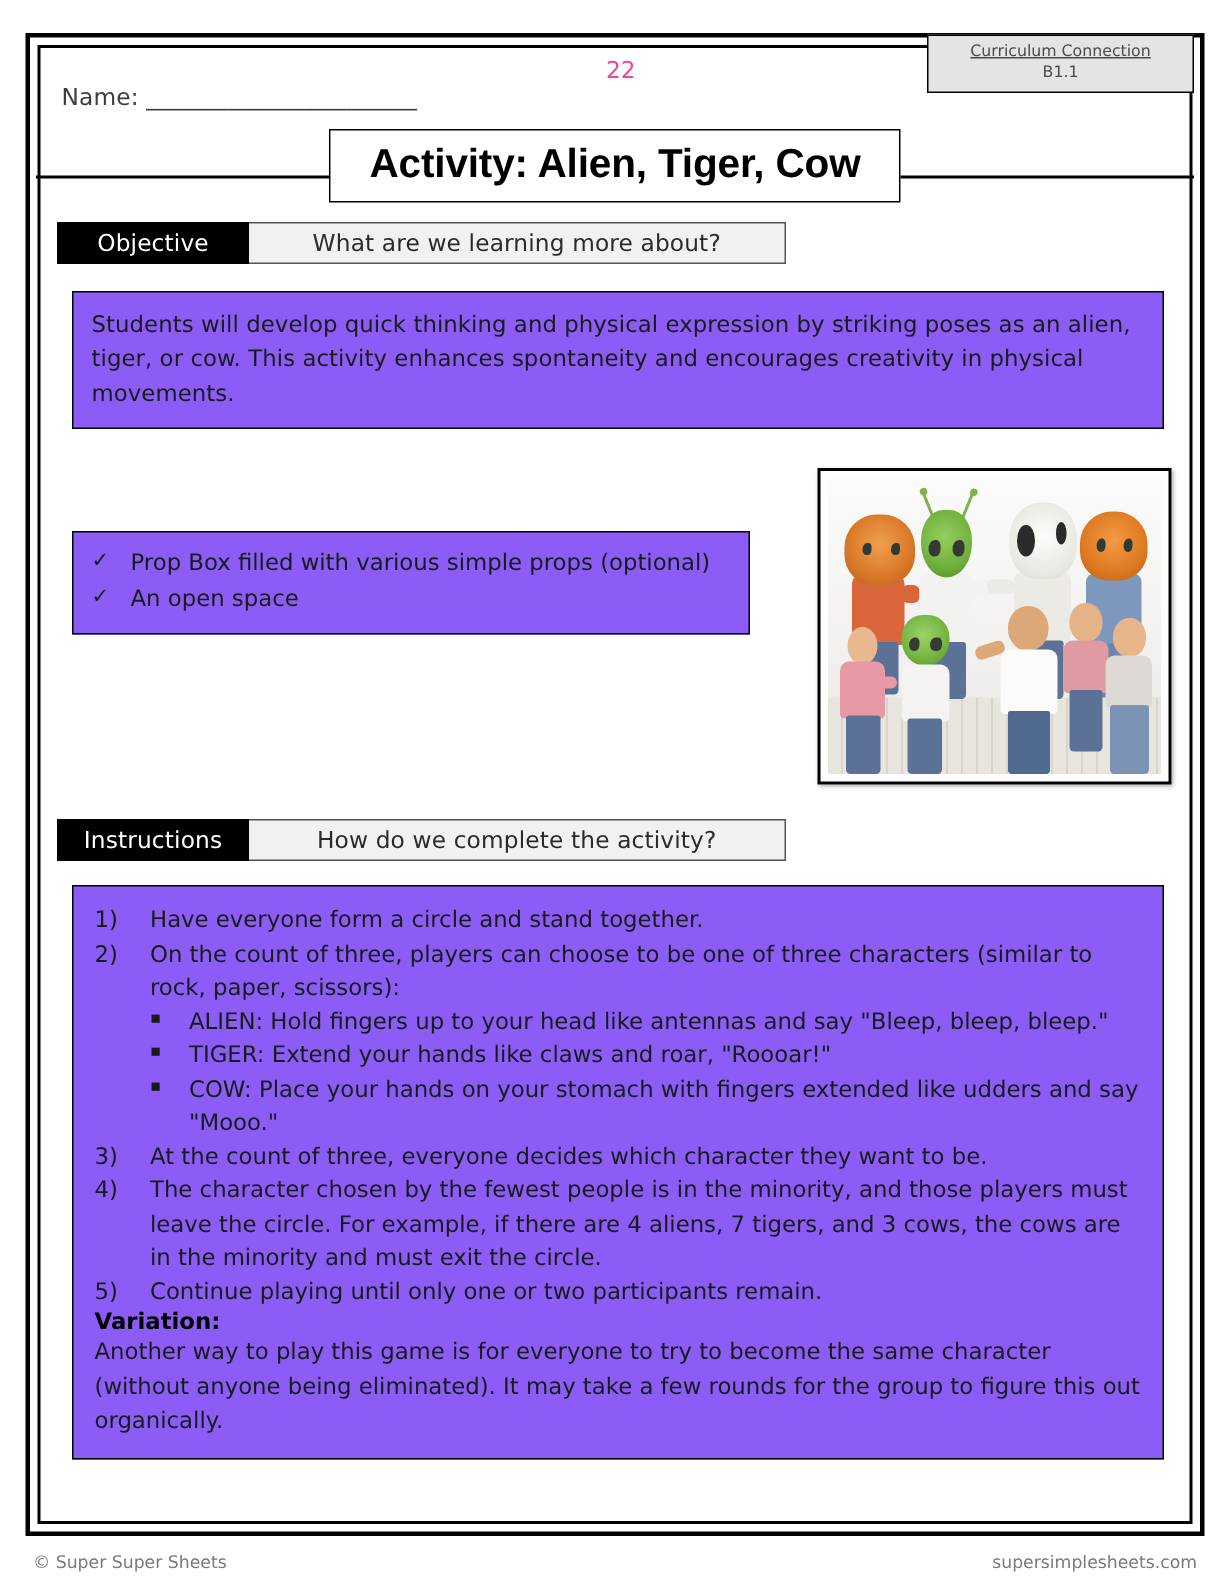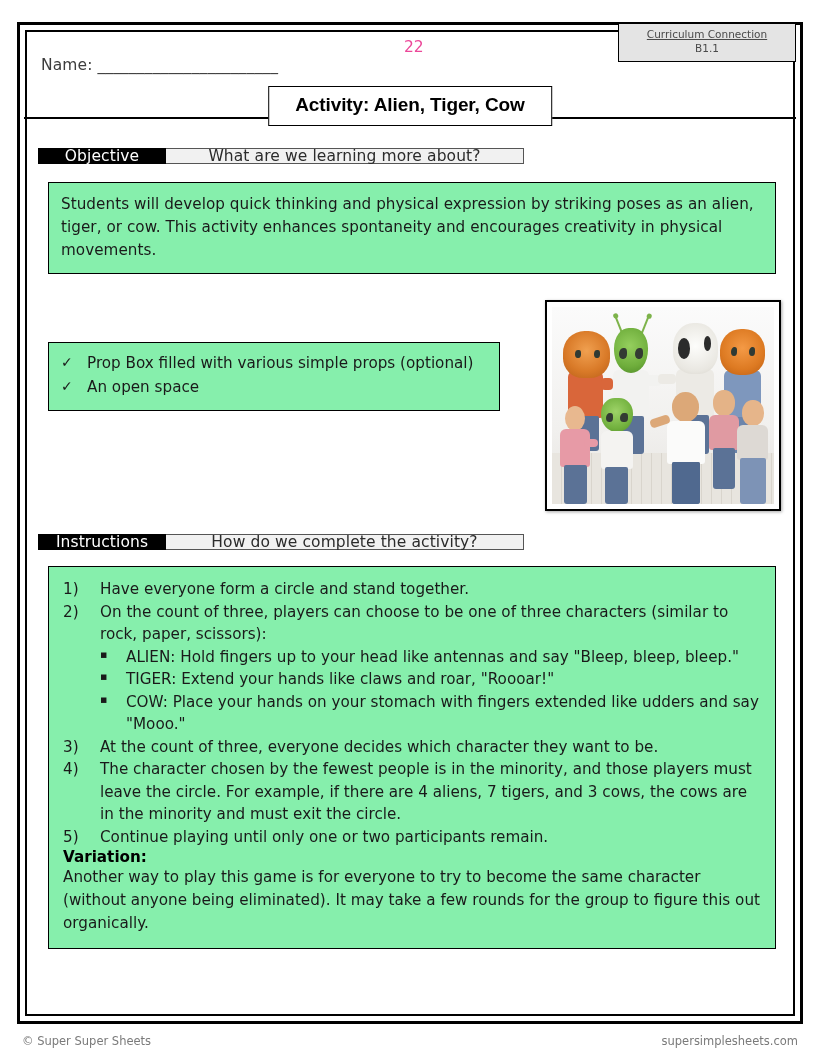--- a/index.html
+++ b/index.html
@@ -100,32 +100,32 @@
     position: absolute;
     left: 50%;
     top: 0;
     transform: translateX(-50%);
     background: #fff;
     border: 1.6px solid #000;
     padding: 7px 26px 9px 26px;
   }
   .title-text {
     font-family: "Liberation Sans", sans-serif;
-    font-size: 19px;
+    font-size: 27px;
     font-weight: bold;
     color: #000;
     white-space: nowrap;
     letter-spacing: -0.1px;
   }
 
   
   .sec-head {
     display: flex;
     width: 486px;
-    height: 16px;
+    height: 28px;
     margin-left: 14px;
   }
   .sec-label {
     background: #000;
     color: #fff;
     font-size: 15.5px;
     display: flex;
     align-items: center;
     justify-content: center;
     padding: 0 14px;
@@ -141,21 +141,21 @@
     color: #2b2b2b;
     display: flex;
     align-items: center;
     justify-content: center;
     letter-spacing: 0.1px;
   }
 
   
   .box {
     border: 1.6px solid #000;
-    background: #86efac;
+    background: #8b5cf6;
     padding: 10px 12px 11px 12px;
   }
 
   .body-text {
     font-size: 15.2px;
     color: #1a1a1a;
     line-height: 1.52;
     letter-spacing: 0.05px;
   }
 

